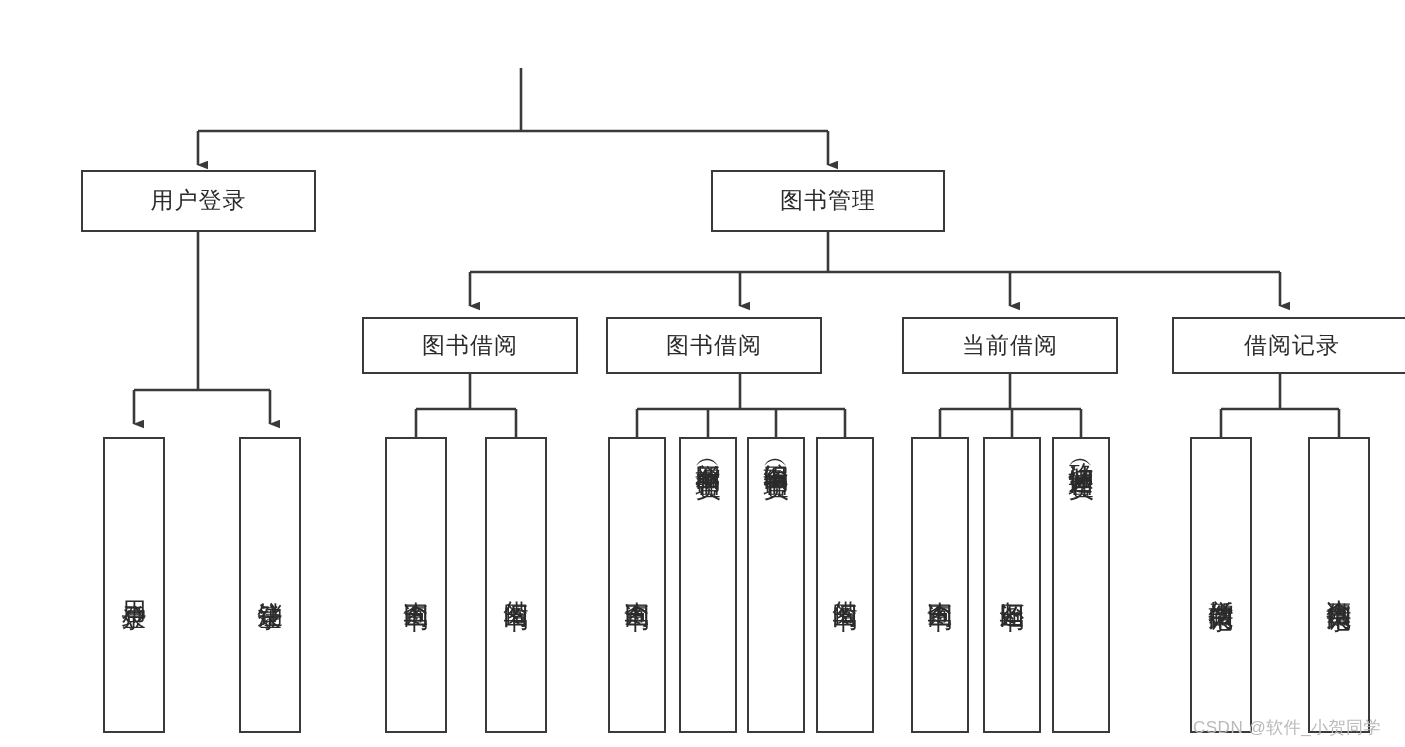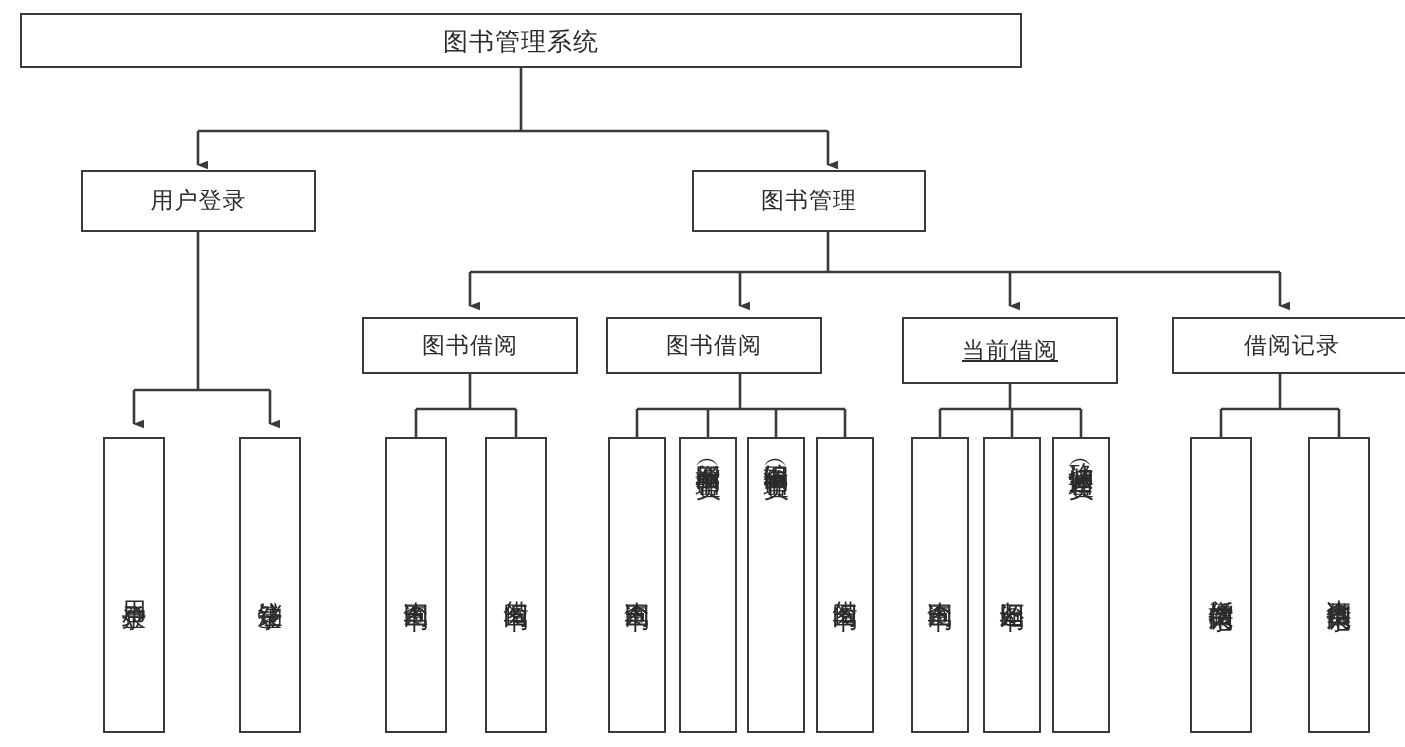--- a/index.html
+++ b/index.html
@@ -114,41 +114,38 @@
         <path d="M940,409 L940,443" marker-end="url(#arrowhead)"></path>
         <path d="M1012,409 L1012,443" marker-end="url(#arrowhead)"></path>
         <path d="M1081,409 L1081,443" marker-end="url(#arrowhead)"></path>
         <path d="M1280,374 L1280,409"></path>
         <path d="M1221,409 L1339,409"></path>
         <path d="M1221,409 L1221,443" marker-end="url(#arrowhead)"></path>
         <path d="M1339,409 L1339,443" marker-end="url(#arrowhead)"></path>
       </g>
   </svg>
 
-  <div class="node horiz level1" id="node-root" style="left: 20px; top: 13px; width: 1002px; height: 55px;">
-    <span>图书管理系统</span>
-  </div>
 
   <div id="level2-layer">
       <div class="node horiz" style="left: 81px; top: 170px; width: 235px; height: 62px;">
         <span>用户登录</span>
       </div>
-      <div class="node horiz" style="left: 692px; top: 170px; width: 234px; height: 62px;">
+      <div class="node horiz" style="left: 711px; top: 170px; width: 234px; height: 62px;">
         <span>图书管理</span>
       </div>
     </div>
 
   <div id="level3-layer">
       <div class="node horiz" style="left: 362px; top: 317px; width: 216px; height: 57px;">
         <span>图书借阅</span>
       </div>
       <div class="node horiz" style="left: 606px; top: 317px; width: 216px; height: 57px;">
         <span>图书借阅</span>
       </div>
-      <div class="node horiz" style="left: 902px; top: 317px; width: 216px; height: 67px; text-decoration: underline;">
+      <div class="node horiz" style="left: 902px; top: 317px; width: 216px; height: 57px;">
         <span>当前借阅</span>
       </div>
       <div class="node horiz" style="left: 1172px; top: 317px; width: 240px; height: 57px;">
         <span>借阅记录</span>
       </div>
     </div>
 
   <div id="leaf-layer">
       <div class="node vert" style="left: 103px; top: 437px; width: 62px; height: 296px;">
         <span>用户登录</span>
@@ -184,13 +181,14 @@
         <span>确认归还（管理员）</span>
       </div>
       <div class="node vert" style="left: 1190px; top: 437px; width: 62px; height: 296px;">
         <span>新增借阅记录</span>
       </div>
       <div class="node vert" style="left: 1308px; top: 437px; width: 62px; height: 296px;">
         <span>查询借阅记录</span>
       </div>
     </div>
 
+  <div class="watermark" id="watermark" style="left: 1193px; top: 716px;">CSDN @软件_小贺同学</div>
 </div>
 
 </body></html>

